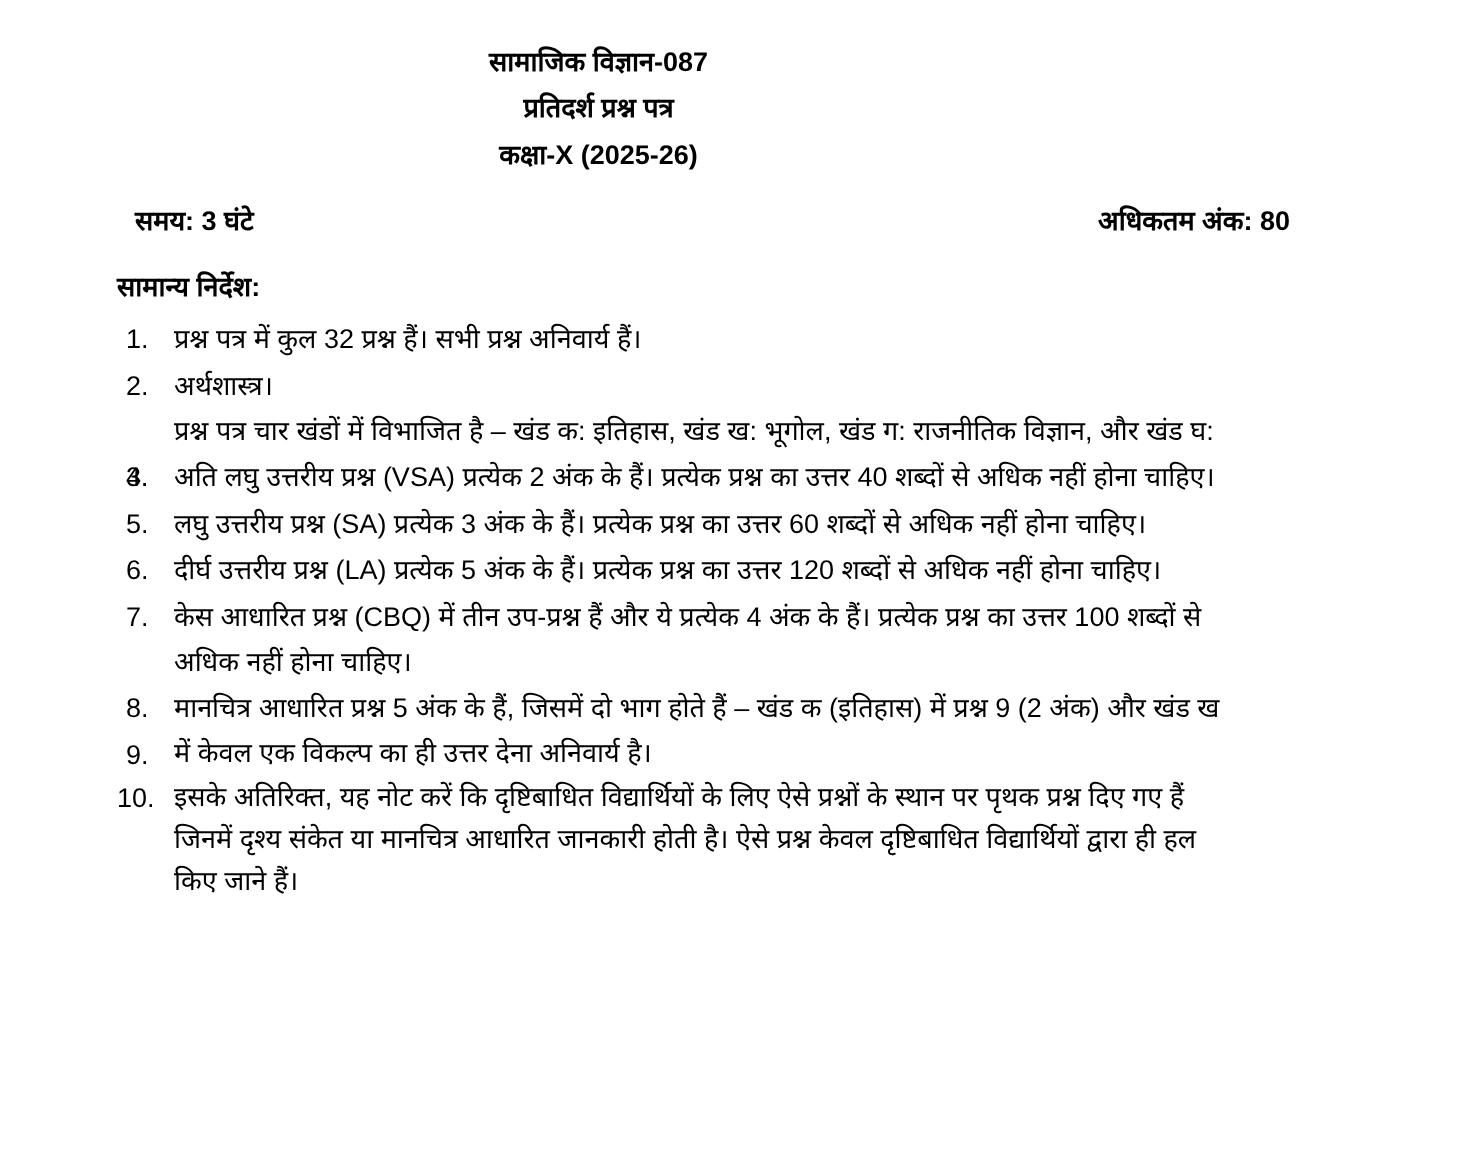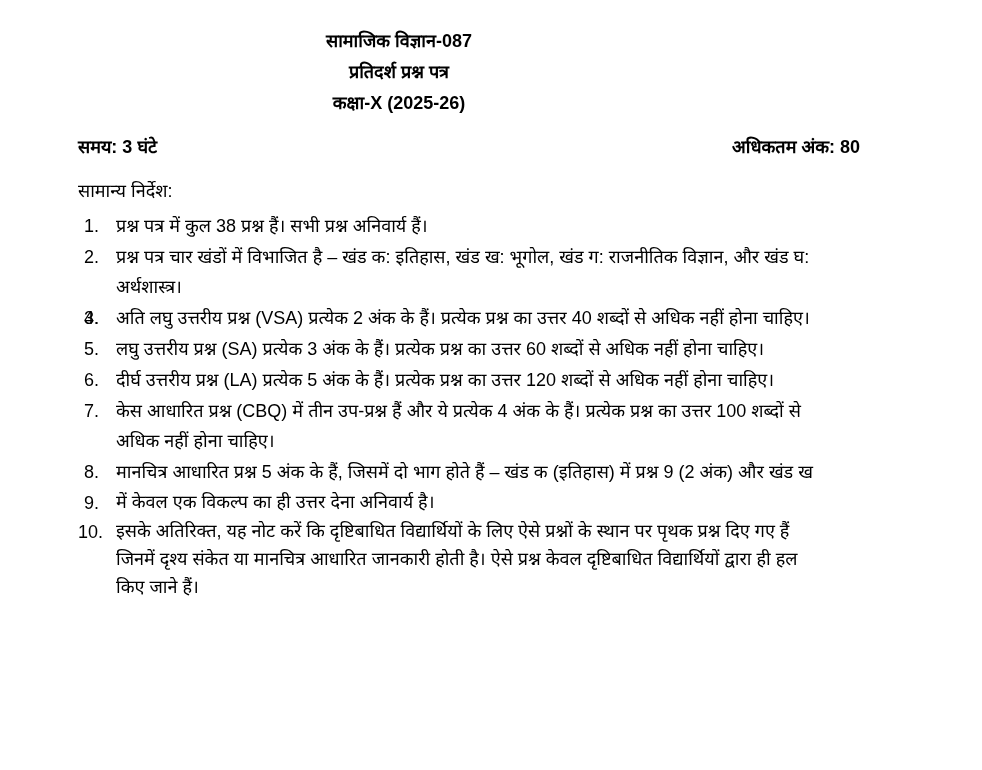--- a/index.html
+++ b/index.html
@@ -4,23 +4,23 @@
 <style>
   html, body { margin: 0; padding: 0; background: #ffffff; }
   body {
     width: 982px; height: 770px; overflow: hidden; position: relative;
     font-family: "Liberation Sans", "DejaVu Sans", sans-serif;
     color: #000000;
   }
   .title-block { position: absolute; left: 0; top: 26px; width: 798px; text-align: center; }
   .title-line { font-weight: bold; font-size: 18px; line-height: 31px; height: 31px; }
   .meta-row { position: absolute; top: 134px; left: 78px; width: 782px; height: 26px; font-weight: bold; font-size: 18px; }
-  .meta-left { position: absolute; left: 0; top: 0; }
+  .meta-left { position: absolute; left: 12px; top: 0; }
   .meta-right { position: absolute; right: 0; top: 0; }
-  .section-heading { position: absolute; left: 78px; top: 178px; font-weight: normal; font-size: 18px; }
+  .section-heading { position: absolute; left: 78px; top: 178px; font-weight: bold; font-size: 18px; }
   .instructions { position: absolute; left: 78px; top: 211px; width: 840px; margin: 0; padding: 0; list-style: none; }
   .instr { position: relative; font-size: 18px; line-height: 30px; padding-left: 38px; }
   .instr-num { position: absolute; left: 6px; top: 0; }
   .instr-num.wide { left: 0; }
   .instr.gap { margin-bottom: 1px; }
   .instr .line { display: block; white-space: nowrap; }
   .instr.tight .line { line-height: 28px; }
 </style>
 </head>
 <body>
@@ -34,26 +34,26 @@
 <div class="meta-row">
   <span class="meta-left">समय: 3 घंटे</span>
   <span class="meta-right">अधिकतम अंक: 80</span>
 </div>
 
 <div class="section-heading">सामान्य निर्देश:</div>
 
 <ol class="instructions">
   <li class="instr gap">
     <span class="instr-num">1.</span>
-    <span class="line">प्रश्न पत्र में कुल 38 प्रश्न हैं। सभी प्रश्न अनिवार्य हैं।</span>
+    <span class="line">प्रश्न पत्र में कुल 32 प्रश्न हैं। सभी प्रश्न अनिवार्य हैं।</span>
   </li>
   <li class="instr gap">
     <span class="instr-num">2.</span>
+    <span class="line">अर्थशास्त्र।</span>
     <span class="line">प्रश्न पत्र चार खंडों में विभाजित है – खंड क: इतिहास, खंड ख: भूगोल, खंड ग: राजनीतिक विज्ञान, और खंड घ:</span>
-    <span class="line">अर्थशास्त्र।</span>
   </li>
   <li class="instr gap">
     <span class="instr-num">3.</span>
   </li>
   <li class="instr gap">
     <span class="instr-num">4.</span>
     <span class="line">अति लघु उत्तरीय प्रश्न (VSA) प्रत्येक 2 अंक के हैं। प्रत्येक प्रश्न का उत्तर 40 शब्दों से अधिक नहीं होना चाहिए।</span>
   </li>
   <li class="instr gap">
     <span class="instr-num">5.</span>

